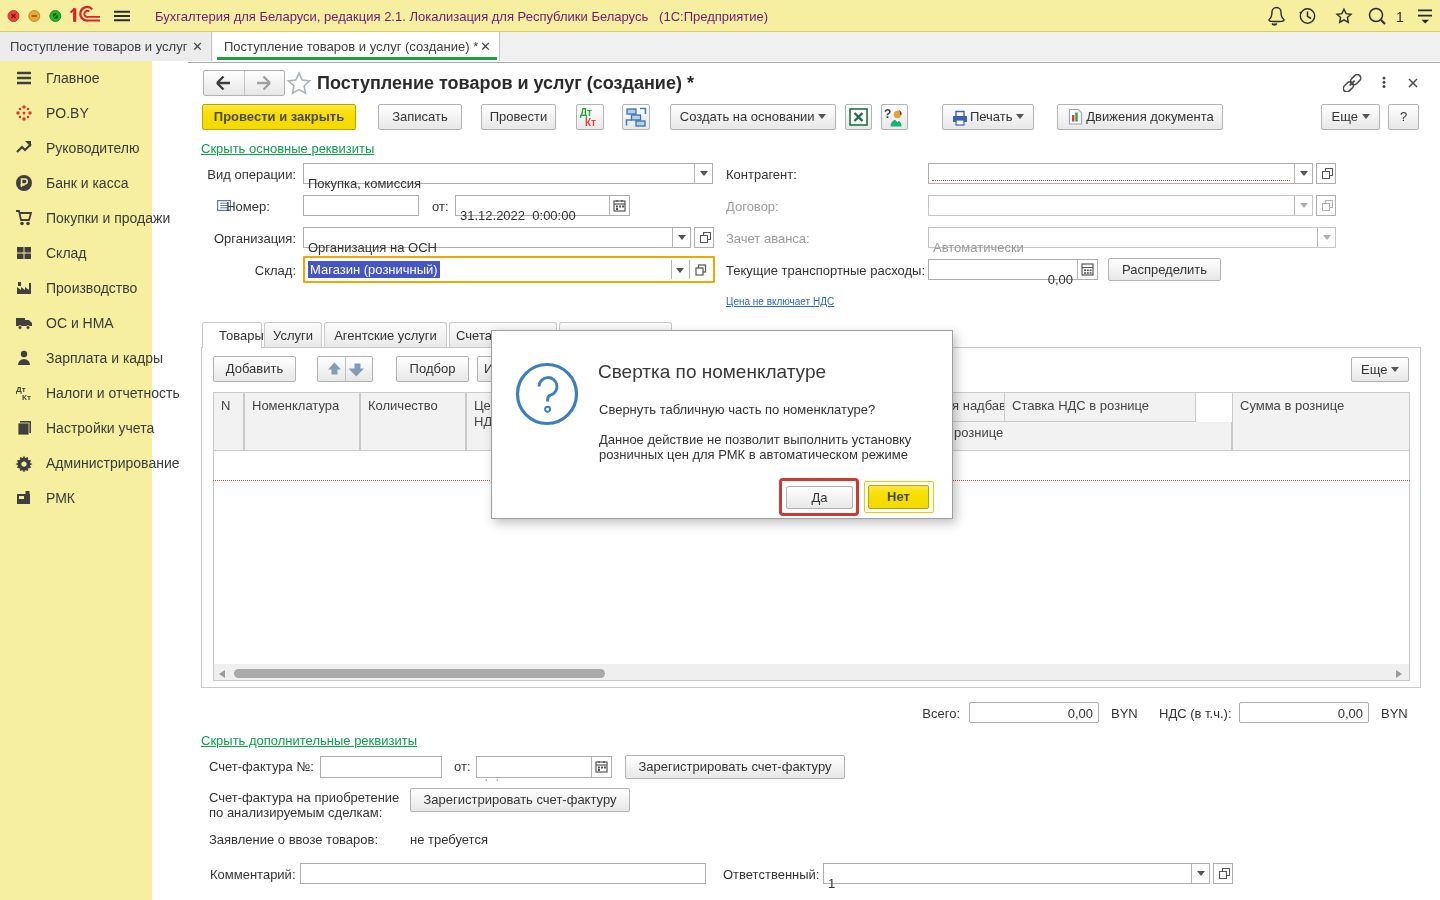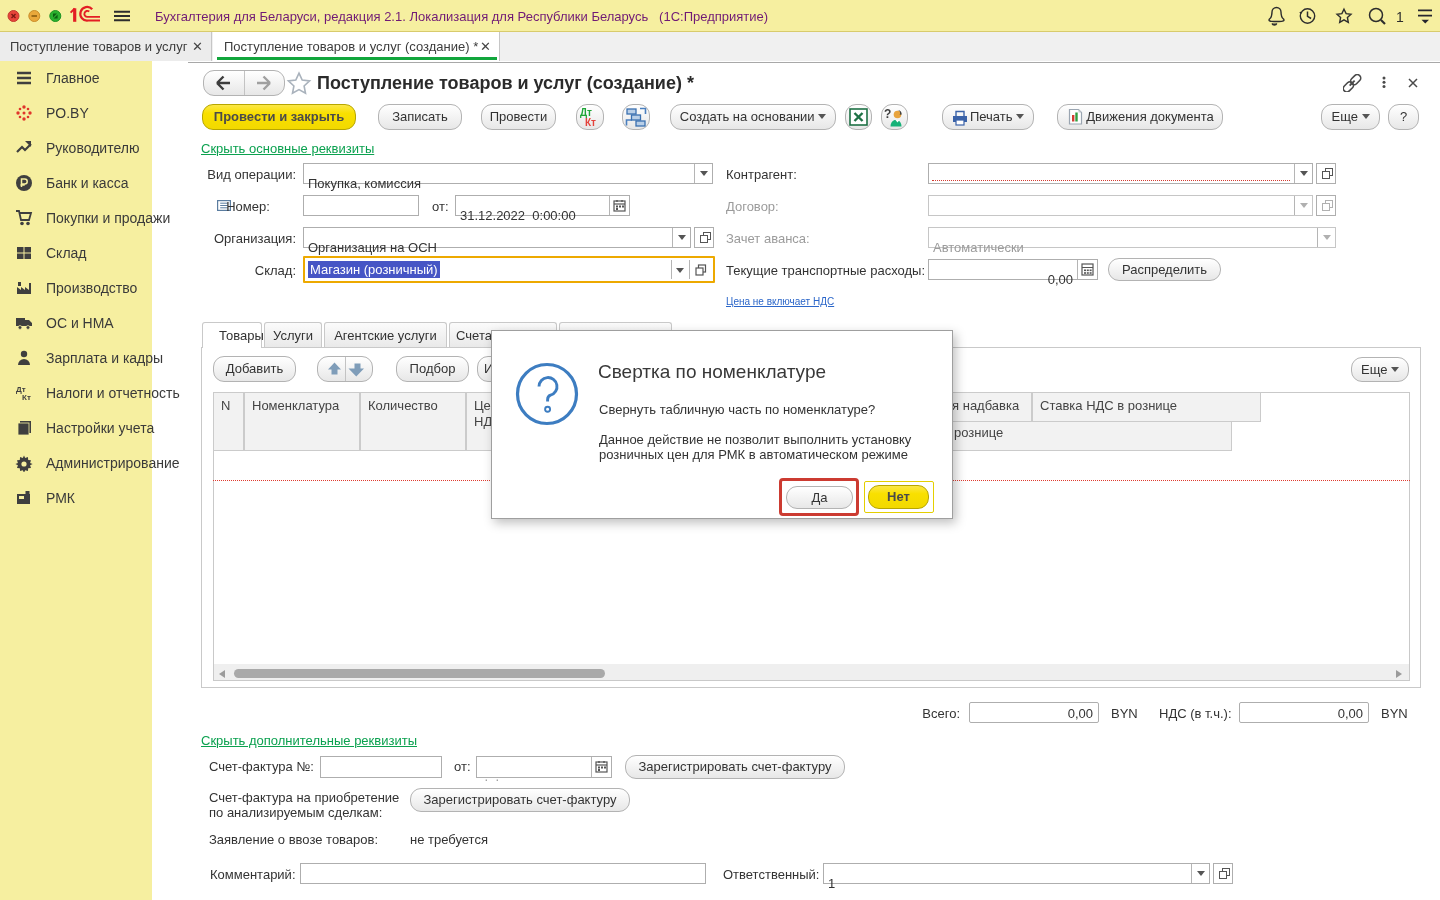--- a/index.html
+++ b/index.html
@@ -22,21 +22,21 @@
 
 .sidebar { position:absolute; left:0; top:61px; width:152px; height:839px; background:#f6efa0; }
 .sitem { position:absolute; left:0; width:200px; height:26px; }
 .sitem .ic { position:absolute; left:15px; top:0; width:18px; height:18px; }
 .sitem .tx { position:absolute; left:46px; top:1px; font-size:14px; color:#3a3a3a; white-space:nowrap; }
 
 
 .main { position:absolute; left:200px; top:63px; width:1240px; height:837px; background:#fff; }
 
 
-.btn { position:absolute; background:linear-gradient(#ffffff,#e7e7e7); border:1px solid #b3b3b3; border-radius:11px; font-size:13px; color:#333; text-align:center; font-family:"Liberation Sans",sans-serif; }
+.btn { position:absolute; background:linear-gradient(#ffffff,#e7e7e7); border:1px solid #b3b3b3; border-radius:2px; font-size:13px; color:#333; text-align:center; font-family:"Liberation Sans",sans-serif; }
 .input { position:absolute; background:#fff; border:1px solid #aeaeae; }
 .lbl { position:absolute; font-size:13px; color:#333; white-space:nowrap; }
 .glink { color:#0ba14f; text-decoration:underline; font-size:13px; position:absolute; white-space:nowrap; }
 .blink { color:#2b66c9; text-decoration:underline; font-size:10px; position:absolute; white-space:nowrap; }
 .ybtn { background:linear-gradient(#fbe747 0%,#f9e000 35%,#f2d900 100%); border:1px solid #b7a600; color:#4a4a4a; }
 .dar { display:inline-block; width:0; height:0; border-left:4px solid transparent; border-right:4px solid transparent; border-top:5px solid #555; vertical-align:2px; }
 .combo { position:absolute; background:#fff; border:1px solid #aeaeae; }
 .cval { position:absolute; left:4px; top:12px; font-size:13px; white-space:nowrap; }
 .cbtn { position:absolute; right:0; top:0; bottom:0; border-left:1px solid #b5b5b5; text-align:center; }
 .cbtn .dar { margin-top:7px; }
@@ -386,24 +386,25 @@
   <div class="btn" style="left:1151px;top:294px;width:58px;height:25px;line-height:23px">Еще <span class="dar"></span></div>
 
   <div class="tbl"></div>
   <div class="th" style="left:13px;top:329px;width:31px;height:59px">N</div>
   <div class="th" style="left:44px;top:329px;width:116px;height:59px">Номенклатура</div>
   <div class="th" style="left:160px;top:329px;width:106px;height:59px">Количество</div>
   <div class="th" style="left:266px;top:329px;width:104px;height:59px">Цена без<br>НДС</div>
   <div class="th" style="left:370px;top:329px;width:180px;height:59px">Сумма без<br>НДС</div>
   <div class="th" style="left:550px;top:329px;width:147px;height:30px">% НДС</div>
   <div class="th" style="left:697px;top:329px;width:135px;height:30px">Торговая надбавка</div>
-  <div class="th" style="left:832px;top:329px;width:229px;height:30px">Ставка НДС в рознице</div>
+  <div class="th" style="left:804px;top:329px;width:192px;height:30px">Ставка НДС в рознице</div>
   <div class="th" style="left:550px;top:359px;width:482px;height:29px;border-top:none">
       <span style="position:absolute;left:203px;top:3px">рознице</span>
     </div>
+  <div class="th" style="left:1032px;top:329px;width:178px;height:59px">Сумма в рознице</div>
   <div style="position:absolute;left:13px;top:417px;width:1197px;height:0;border-top:1px dotted #e03a2f"></div>
 
   <div style="position:absolute;left:14px;top:601px;width:1195px;height:16px;background:#efefef"></div>
   <div style="position:absolute;left:34px;top:606px;width:371px;height:9px;background:#a9a9a9;border-radius:5px"></div>
   <svg style="position:absolute;left:18px;top:606px" width="10" height="10">
       <path d="M7 1 v8 l-6 -4 z" fill="#9b9b9b"></path>
     </svg>
   <svg style="position:absolute;left:1193px;top:606px" width="10" height="10">
       <path d="M3 1 v8 l6 -4 z" fill="#9b9b9b"></path>
     </svg>

